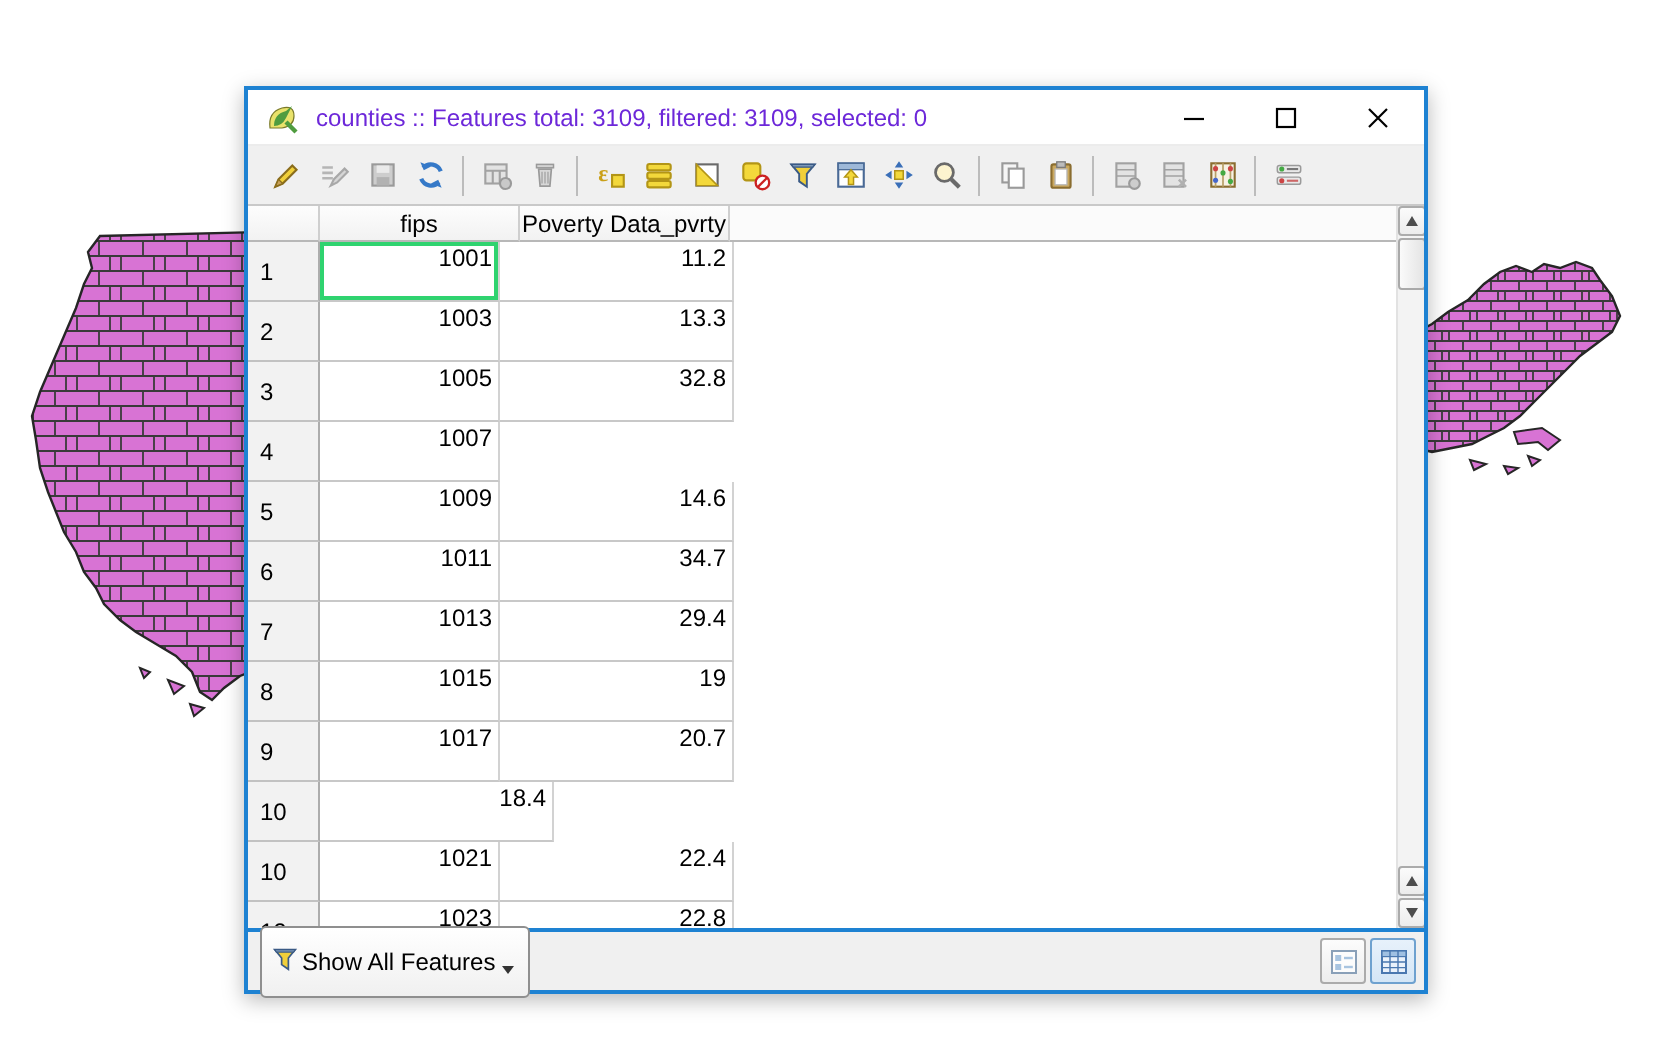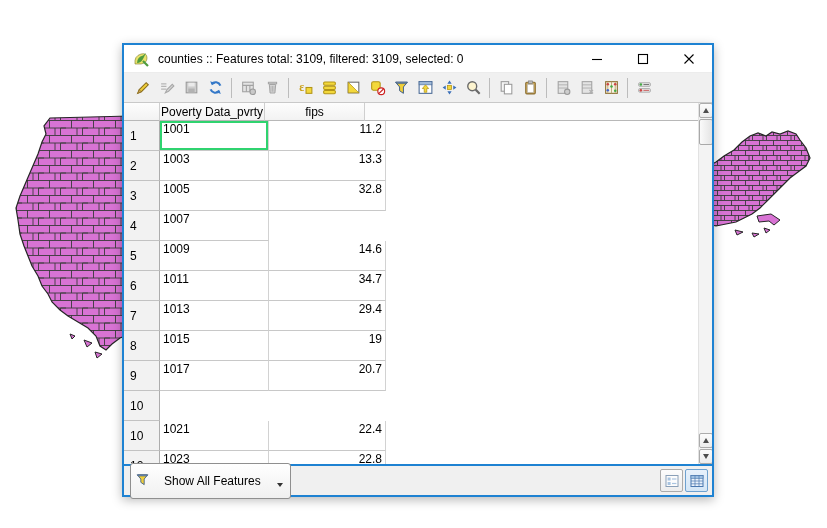--- a/index.html
+++ b/index.html
@@ -11,21 +11,21 @@
   html,body{width:827px;height:528px;overflow:hidden;background:#fff;
     font-family:"Liberation Sans","DejaVu Sans",sans-serif;font-size:12px;color:#000;}
   .stage{position:relative;width:827px;height:528px;background:#fff;}
   .map{position:absolute;left:0;top:0;z-index:0;}
   
   .window{position:absolute;left:122px;top:43px;width:592px;height:454px;z-index:10;
     border:2px solid var(--window-border);background:#fff;box-shadow:0 3px 10px rgba(0,0,0,.28);}
   .titlebar{position:absolute;left:0;top:0;right:0;height:28px;background:var(--titlebar-bg);
     display:flex;align-items:center;border-bottom:1px solid #ececec;}
   .titlebar .appicon{width:20px;height:20px;margin:0 7px 0 7px;flex:0 0 auto;}
-  .title{font-size:12px;color:#000000;white-space:nowrap;}
+  .title{font-size:12px;color:#6d28d9;white-space:nowrap;}
   .wincontrols{margin-left:auto;display:flex;height:100%;}
   .wbtn{width:46px;height:100%;display:flex;align-items:center;justify-content:center;cursor:default;}
   .wbtn svg{display:block}
   
   .toolbar{position:absolute;left:0;top:28px;right:0;height:30px;background:var(--toolbar-bg);
     border-bottom:1px solid #c9c9c9;display:flex;align-items:center;padding-left:7px;}
   .tbtn{width:24px;height:24px;display:flex;align-items:center;justify-content:center;border-radius:2px;}
   .tsep{width:1px;height:20px;background:#bcbcbc;margin:0 4px;}
   
   .tablearea{position:absolute;left:0;top:58px;right:0;height:363px;background:#fff;
@@ -37,37 +37,37 @@
   .hcorner{width:36px;flex:0 0 auto;}
   .hfips{width:100px;flex:0 0 auto;}
   .hpv{width:105px;flex:0 0 auto;}
   .hfill{flex:1 1 auto;background:#fbfbfb;border-bottom:1px solid #b8b8b8;border-right:none;}
   .rows{position:absolute;left:0;top:18px;right:14px;bottom:0;overflow:hidden;}
   .tr{display:flex;height:30px;}
   .rh{width:36px;flex:0 0 auto;background:var(--header-bg);border-right:1px solid #adadad;
     border-bottom:1px solid #c2c2c2;display:flex;align-items:center;padding-left:6px;font-size:12px;}
   .td{border-right:1px solid var(--grid-line);border-bottom:1px solid #c8c8c8;background:#fff;
     font-size:12px;padding:1px 3px;white-space:nowrap;overflow:hidden;}
-  .td.fips{width:109px;flex:0 0 auto;text-align:left;}
+  .td.fips{width:90px;flex:0 0 auto;text-align:right;}
   .td.pv{width:117px;flex:0 0 auto;text-align:right;}
   .td.sel{box-shadow:inset 0 0 0 2px var(--selection-border);}
   
   .vscroll{position:absolute;top:0;right:0;width:14px;bottom:0;background:#f3f3f3;border-left:1px solid #e2e2e2;}
   .sbtn{position:absolute;left:0;width:14px;height:15px;background:linear-gradient(#fbfbfb,#ececec);
     border:1px solid #ababab;border-radius:2px;display:flex;align-items:center;justify-content:center;}
   .sb-top{top:0}.sb-up2{bottom:16px}.sb-down{bottom:0}
   .arrow-up{width:0;height:0;border-left:3.5px solid transparent;border-right:3.5px solid transparent;border-bottom:5px solid #4d4d4d;}
   .arrow-down{width:0;height:0;border-left:3.5px solid transparent;border-right:3.5px solid transparent;border-top:5px solid #4d4d4d;}
   .thumb{position:absolute;left:0;top:16px;width:14px;height:26px;background:linear-gradient(90deg,#fafafa,#e4e4e4);
     border:1px solid #a9a9a9;border-radius:2px;}
   
   .footer{position:absolute;left:0;bottom:0;right:0;height:29px;background:var(--toolbar-bg);
     display:flex;align-items:center;padding:0 4px 0 6px;}
   .filterbtn{height:36px;padding:0 7px 0 4px;background:linear-gradient(#ffffff,#f0f0f0);
-    border:1px solid #8f8f8f;border-radius:3px;display:flex;align-items:center;gap:14px;font-size:12px;}
+    border:1px solid #8f8f8f;border-radius:3px;display:flex;align-items:center;gap:1px;font-size:12px;}
   .filterbtn .caret{width:0;height:0;border-left:3.5px solid transparent;border-right:3.5px solid transparent;
     border-top:4px solid #333;margin-top:9px;margin-left:2px;}
   .viewbtns{margin-left:auto;display:flex;gap:2px;}
   .vbtn{width:23px;height:23px;border:1px solid #ababab;border-radius:2px;background:linear-gradient(#fcfcfc,#ededed);
     display:flex;align-items:center;justify-content:center;}
   .vbtn.active{border-color:#6ea1cf;background:#dcE9f5;background:linear-gradient(#e7f1fb,#d4e6f6);}
 </style>
 </head>
 <body>
 
@@ -275,22 +275,22 @@
             <rect x="2.5" y="9" width="11" height="3.4" rx="1" fill="#e8e8e8" stroke="#9a9a9a" stroke-width="0.7"></rect>
             <circle cx="4.6" cy="10.7" r="1.2" fill="#cc4444"></circle>
             <path d="M7 10.7 H12.3" stroke="#cc6666" stroke-width="1"></path>
           </svg>
       </span>
     </div>
 
     <div class="tablearea">
       <div class="headrow">
         <div class="hcell hcorner"></div>
+        <div class="hcell hfips">fips</div>
         <div class="hcell hpv">Poverty Data_pvrty</div>
-        <div class="hcell hfips">fips</div>
         <div class="hcell hfill"></div>
       </div>
       <div class="rows">
         <div class="tr">
             <div class="rh">1</div>
             <div class="td fips sel">1001</div>
             <div class="td pv">11.2</div>
           </div>
         <div class="tr">
             <div class="rh">2</div>
@@ -326,20 +326,21 @@
             <div class="td fips">1015</div>
             <div class="td pv">19</div>
           </div>
         <div class="tr">
             <div class="rh">9</div>
             <div class="td fips">1017</div>
             <div class="td pv">20.7</div>
           </div>
         <div class="tr">
             <div class="rh">10</div>
+            <div class="td pv">18.4</div>
           </div>
         <div class="tr">
             <div class="rh">10</div>
             <div class="td fips">1021</div>
             <div class="td pv">22.4</div>
           </div>
         <div class="tr">
             <div class="rh">12</div>
             <div class="td fips">1023</div>
             <div class="td pv">22.8</div>

